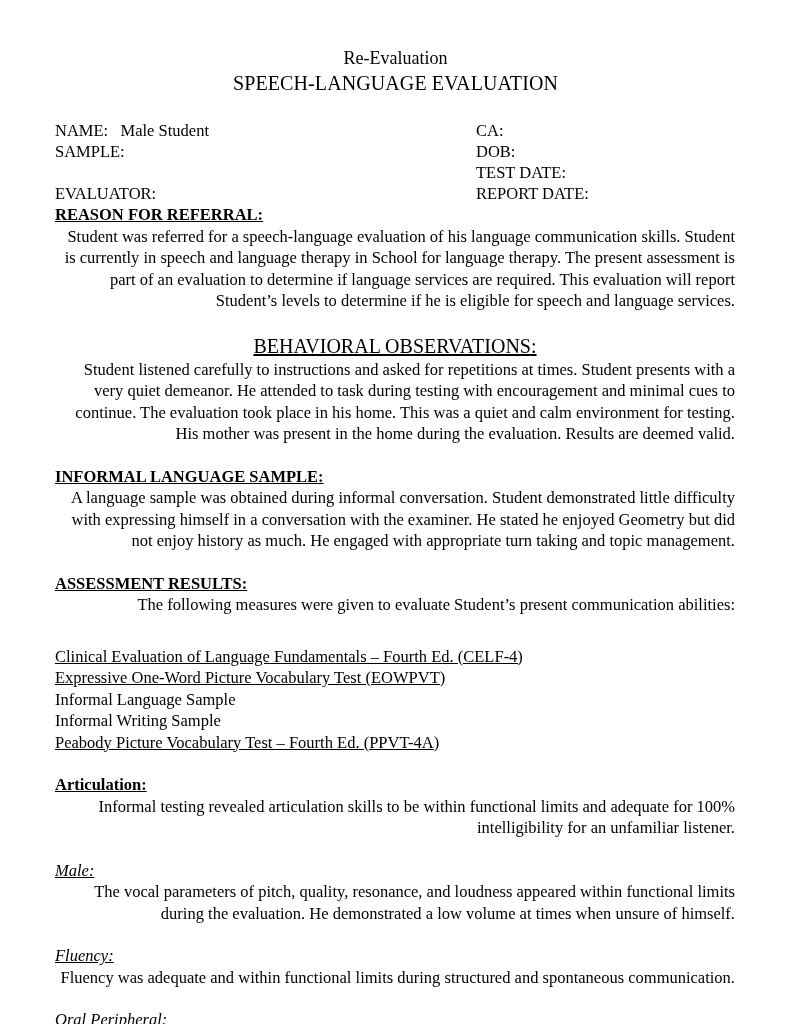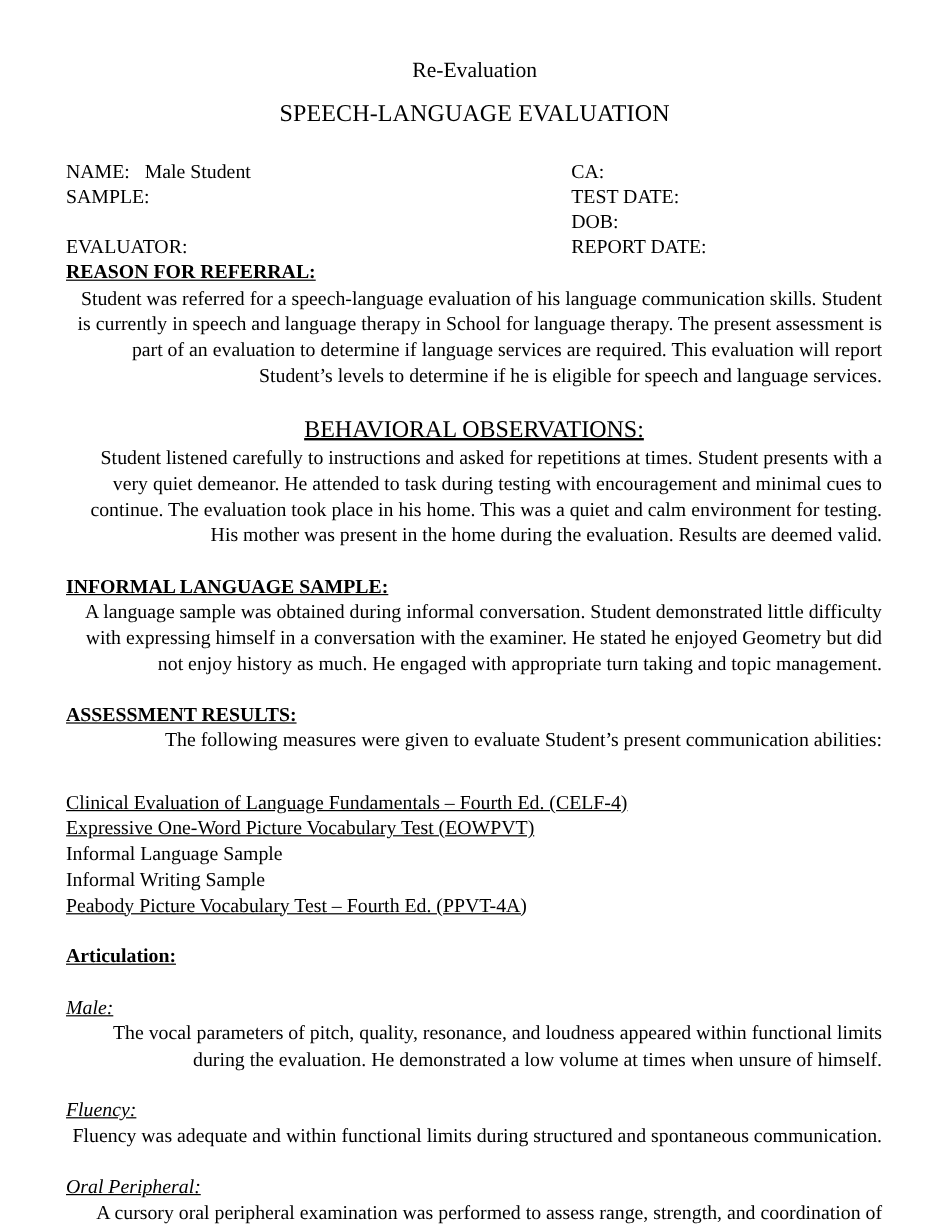--- a/index.html
+++ b/index.html
@@ -33,21 +33,21 @@
   .doc-title-1 {
     font-size: 18px;
     line-height: 24px;
     font-weight: normal;
     margin: 0;
   }
   .doc-title-2 {
     font-size: 20px;
     line-height: 26px;
     font-weight: normal;
-    margin: 12px;
+    margin: 0;
     letter-spacing: 0.1px;
   }
 
   
   .header-fields {
     position: relative;
     margin-top: 24px;
     padding-left: 55px;
     padding-right: 58px;
     height: 84px;
@@ -145,22 +145,22 @@
 
   <div class="header-fields">
     <div class="hf-col-left">
       <div class="hf-row">NAME:   Male Student</div>
       <div class="hf-row">SAMPLE:</div>
       <div class="hf-spacer"></div>
       <div class="hf-row">EVALUATOR:</div>
     </div>
     <div class="hf-col-right">
       <div class="hf-row">CA:</div>
+      <div class="hf-row">DOB:</div>
       <div class="hf-row">TEST DATE:</div>
-      <div class="hf-row">DOB:</div>
       <div class="hf-row">REPORT DATE:</div>
     </div>
   </div>
 
   <div class="body-content">
 
     <section class="section">
       <h2 class="sec-head">REASON FOR REFERRAL:</h2>
       <p class="para">Student was referred for a speech-language evaluation of his language communication skills.  Student is currently in speech and language therapy in School for language therapy.  The present assessment is part of an evaluation to determine if language services are required.   This evaluation will report Student’s levels to determine if he is eligible for speech and language services.</p>
     </section>
@@ -182,20 +182,21 @@
           <li><span class="u">Clinical Evaluation of Language Fundamentals – Fourth Ed. (CELF-4)</span></li>
           <li><span class="u">Expressive One-Word Picture Vocabulary Test (EOWPVT)</span></li>
           <li><span class="n">Informal Language Sample</span></li>
           <li><span class="n">Informal Writing Sample</span></li>
           <li><span class="u">Peabody Picture Vocabulary Test – Fourth Ed. (PPVT-4A)</span></li>
         </ul>
     </section>
 
     <section class="section">
       <h3 class="sub-head">Articulation:</h3>
+      <p class="para">Informal testing revealed articulation skills to be within functional limits and adequate for 100% intelligibility for an unfamiliar listener.</p>
     </section>
 
     <section class="section">
       <h3 class="sub-head-italic">Male:</h3>
       <p class="para">The vocal parameters of pitch, quality, resonance, and loudness appeared within functional limits during the evaluation.  He demonstrated a low volume at times when unsure of himself.</p>
     </section>
 
     <section class="section">
       <h3 class="sub-head-italic">Fluency:</h3>
       <p class="para">Fluency was adequate and within functional limits during structured and spontaneous communication.</p>

